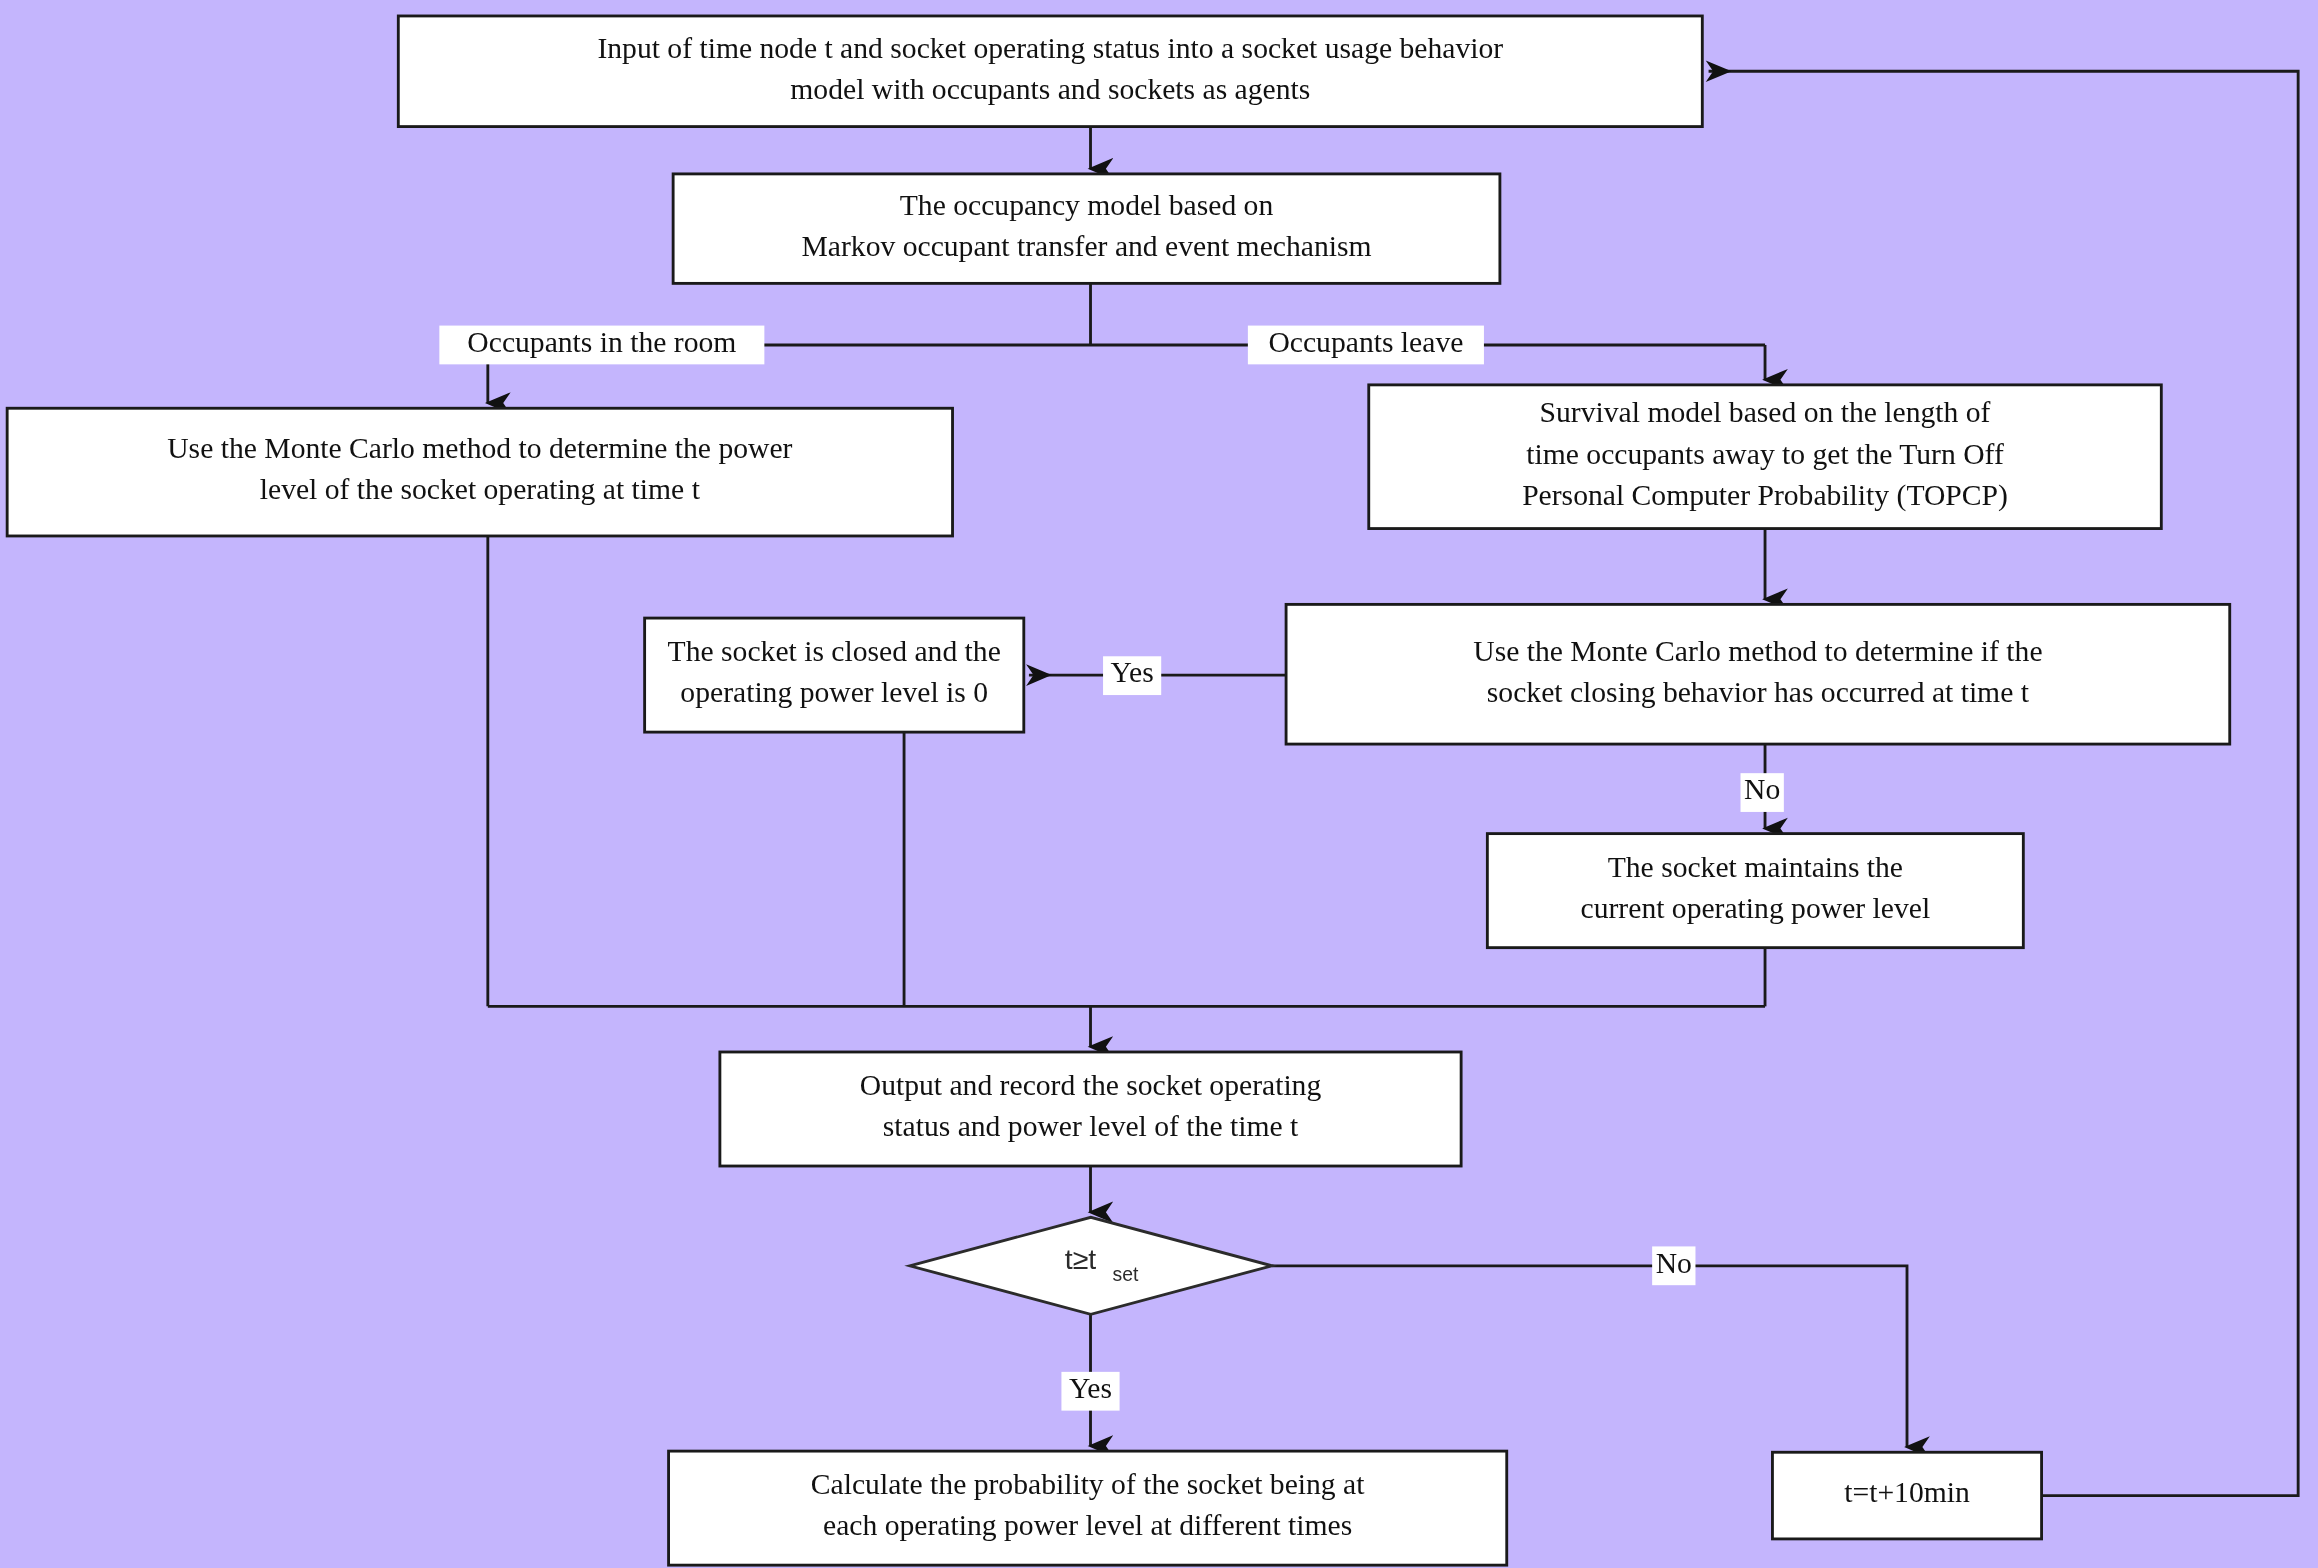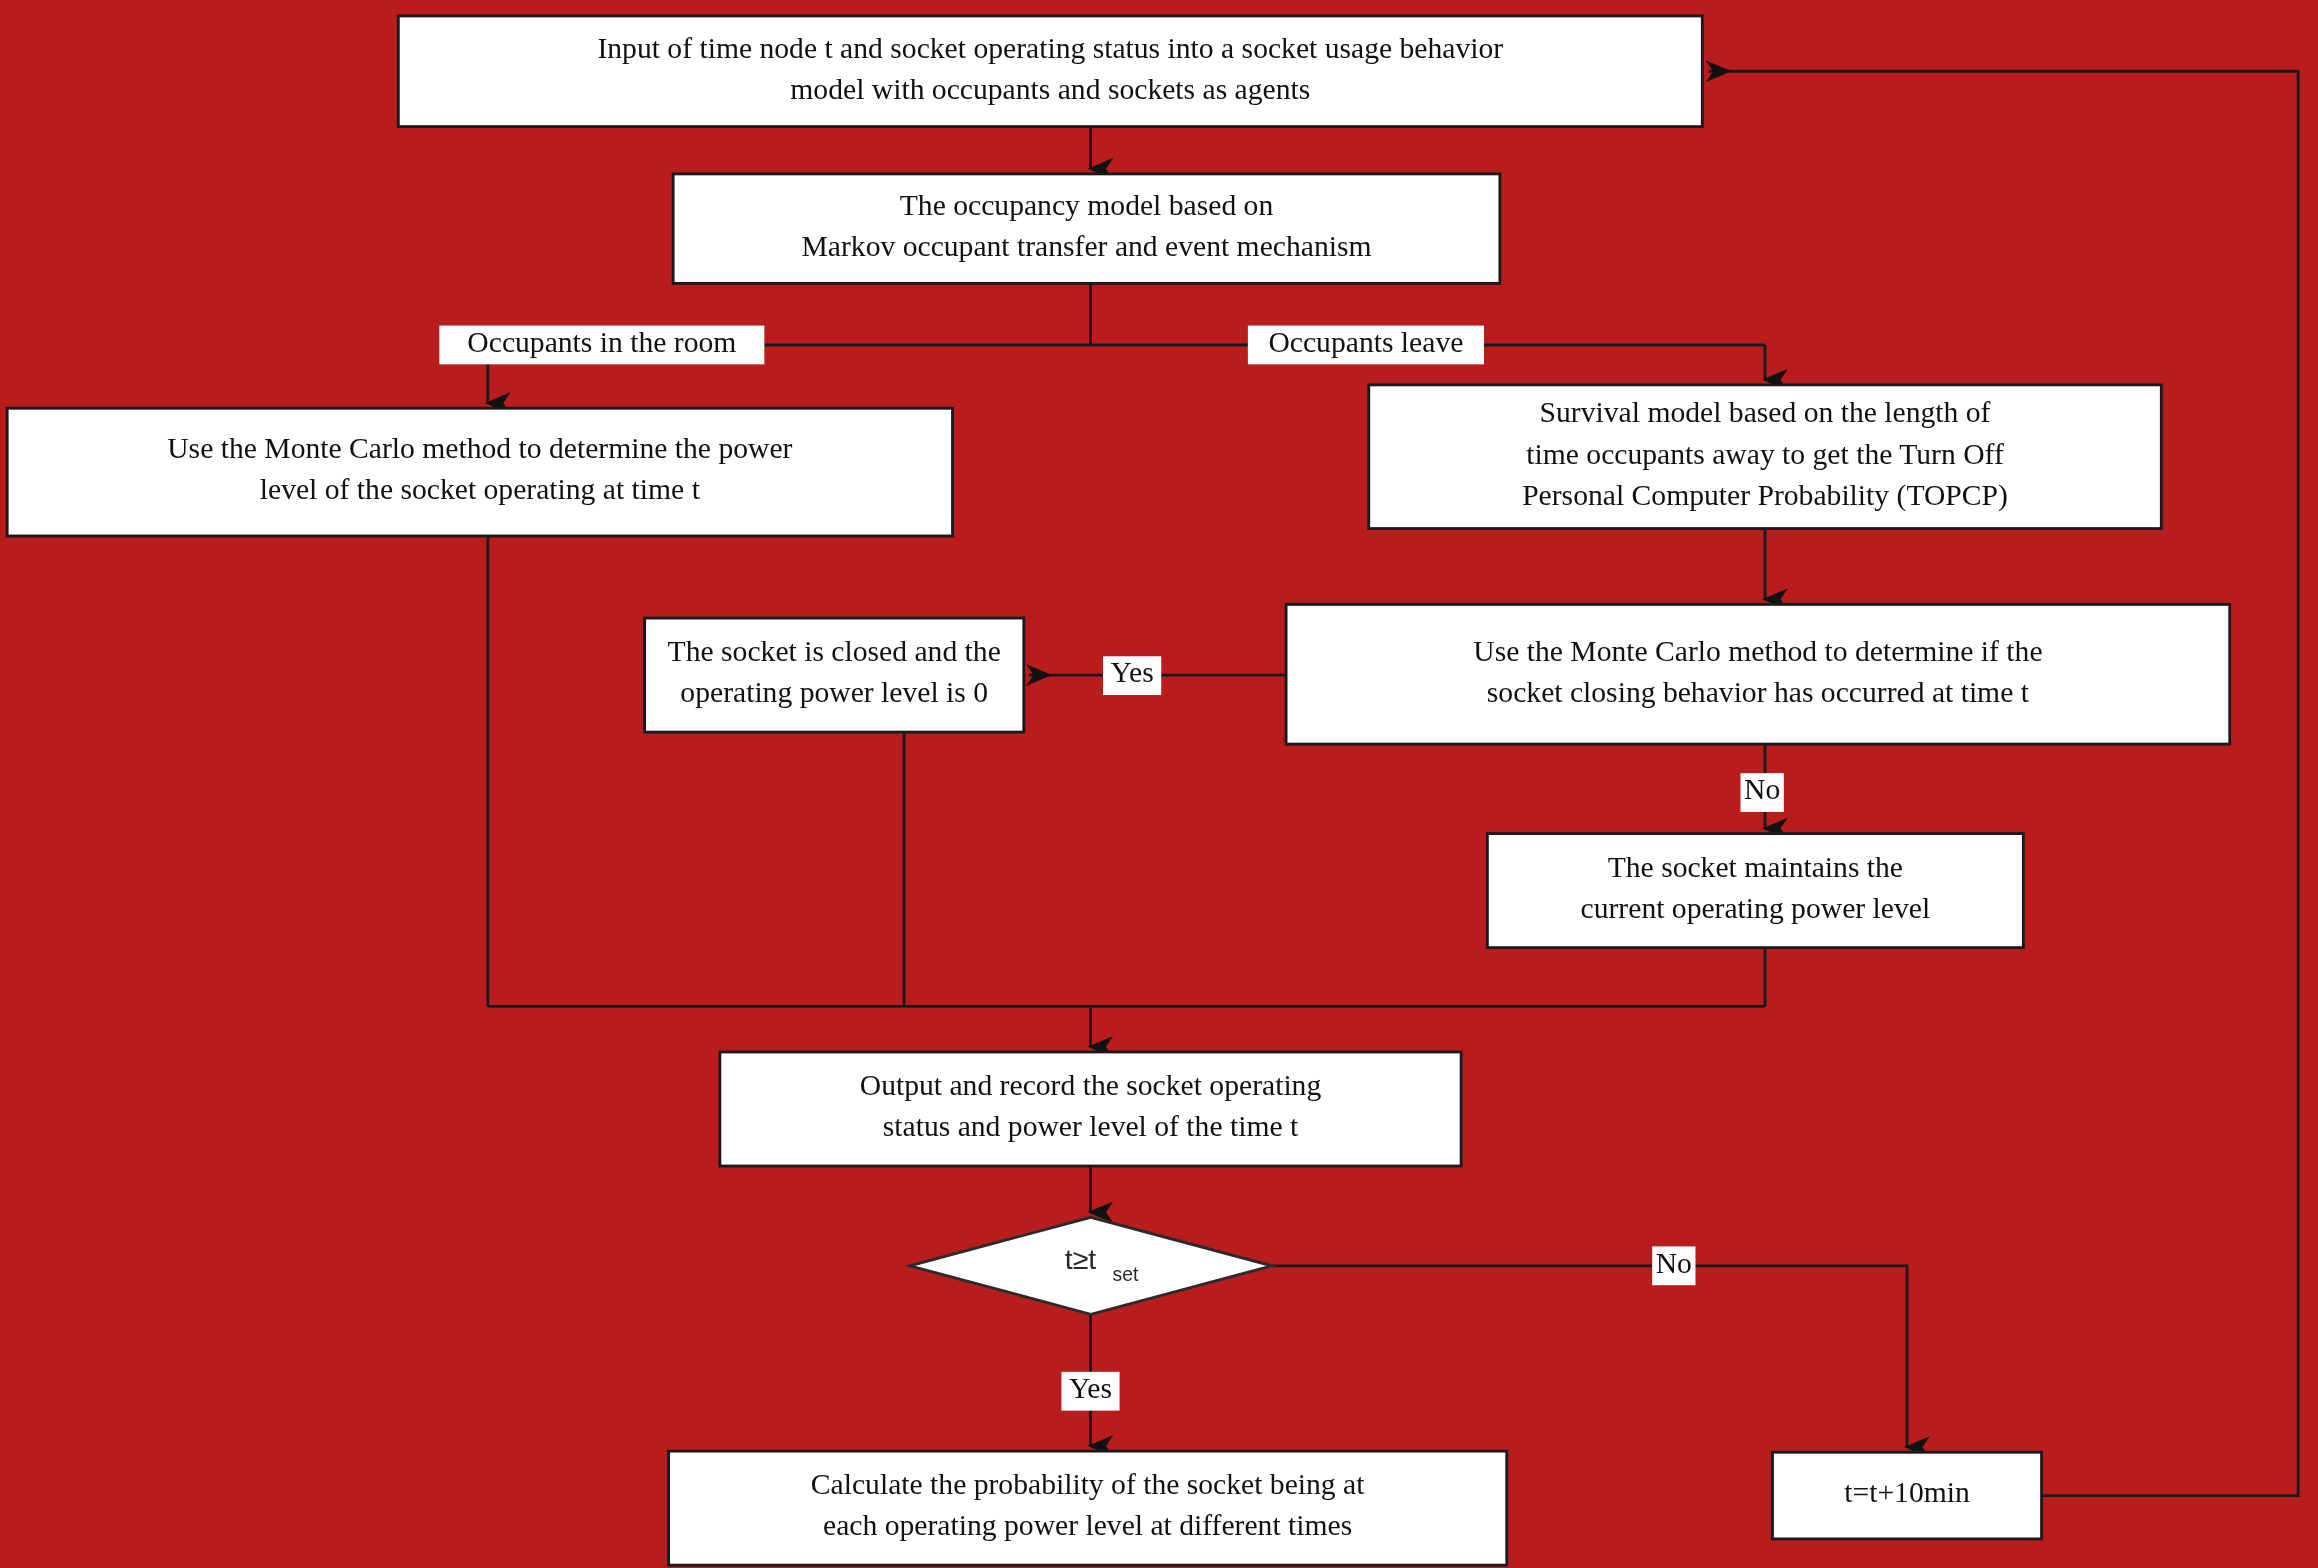--- a/index.html
+++ b/index.html
@@ -10,21 +10,21 @@
   body {
     width: 2319px;
     height: 1568px;
     font-family: "Liberation Serif", "DejaVu Serif", serif;
     overflow: hidden;
   }
   #flowchart-root {
     position: relative;
     width: 2319px;
     height: 1568px;
-    background: #b91c1c;
+    background: #c4b5fd;
   }
   svg.fc {
     position: absolute;
     inset: 0;
     width: 2319px;
     height: 1568px;
     display: block;
   }
   .node-rect {
     fill: #ffffff;

